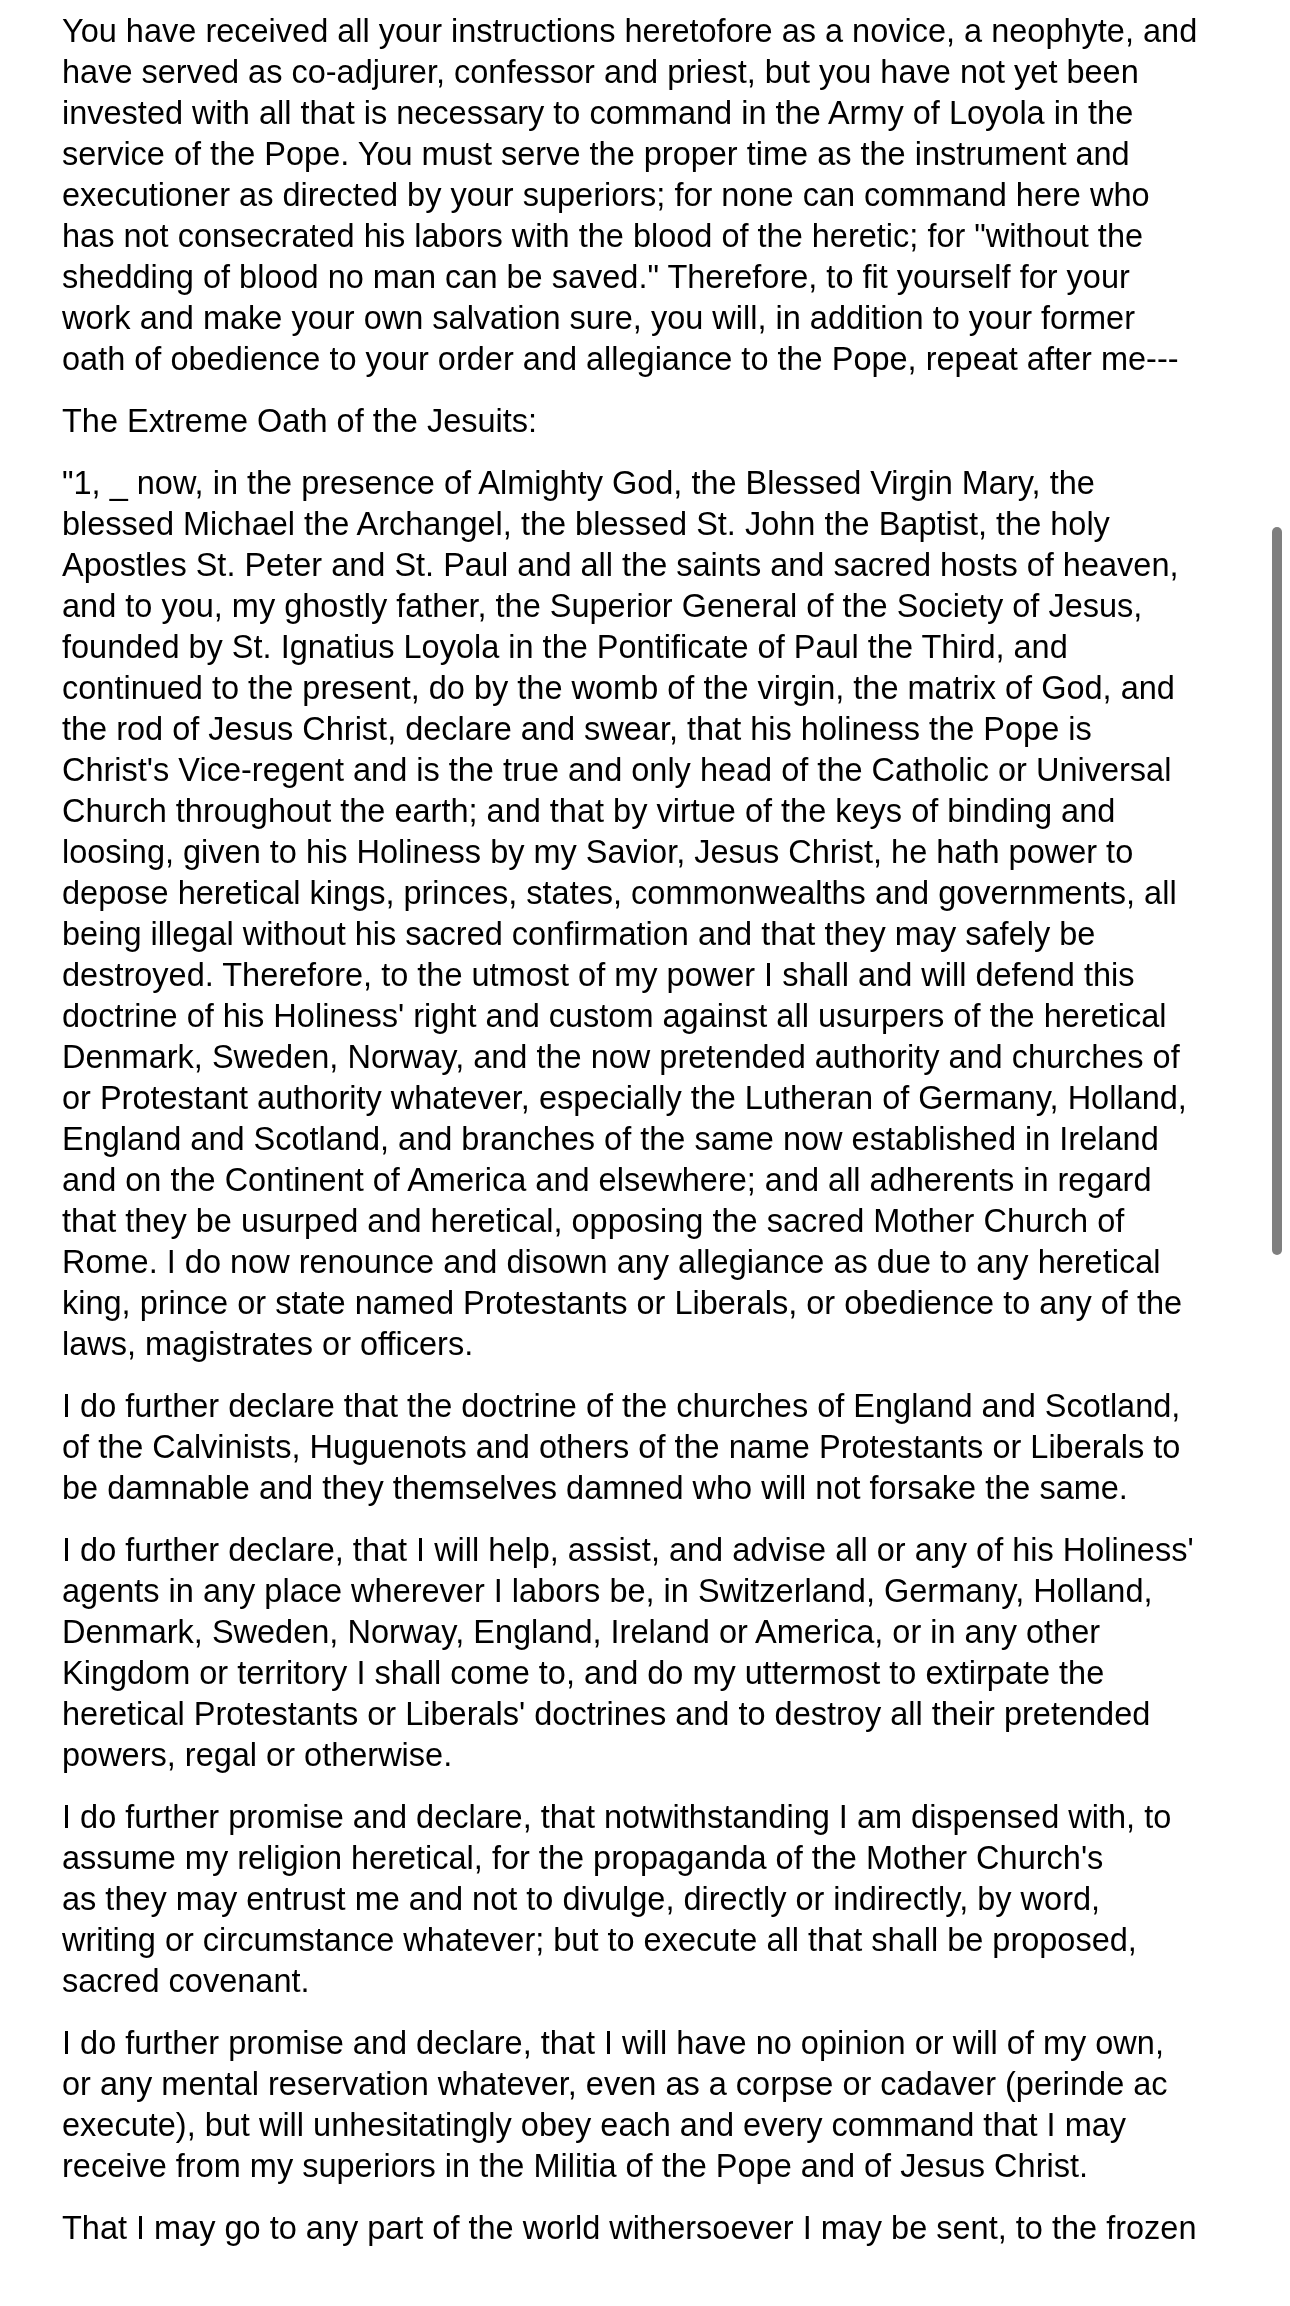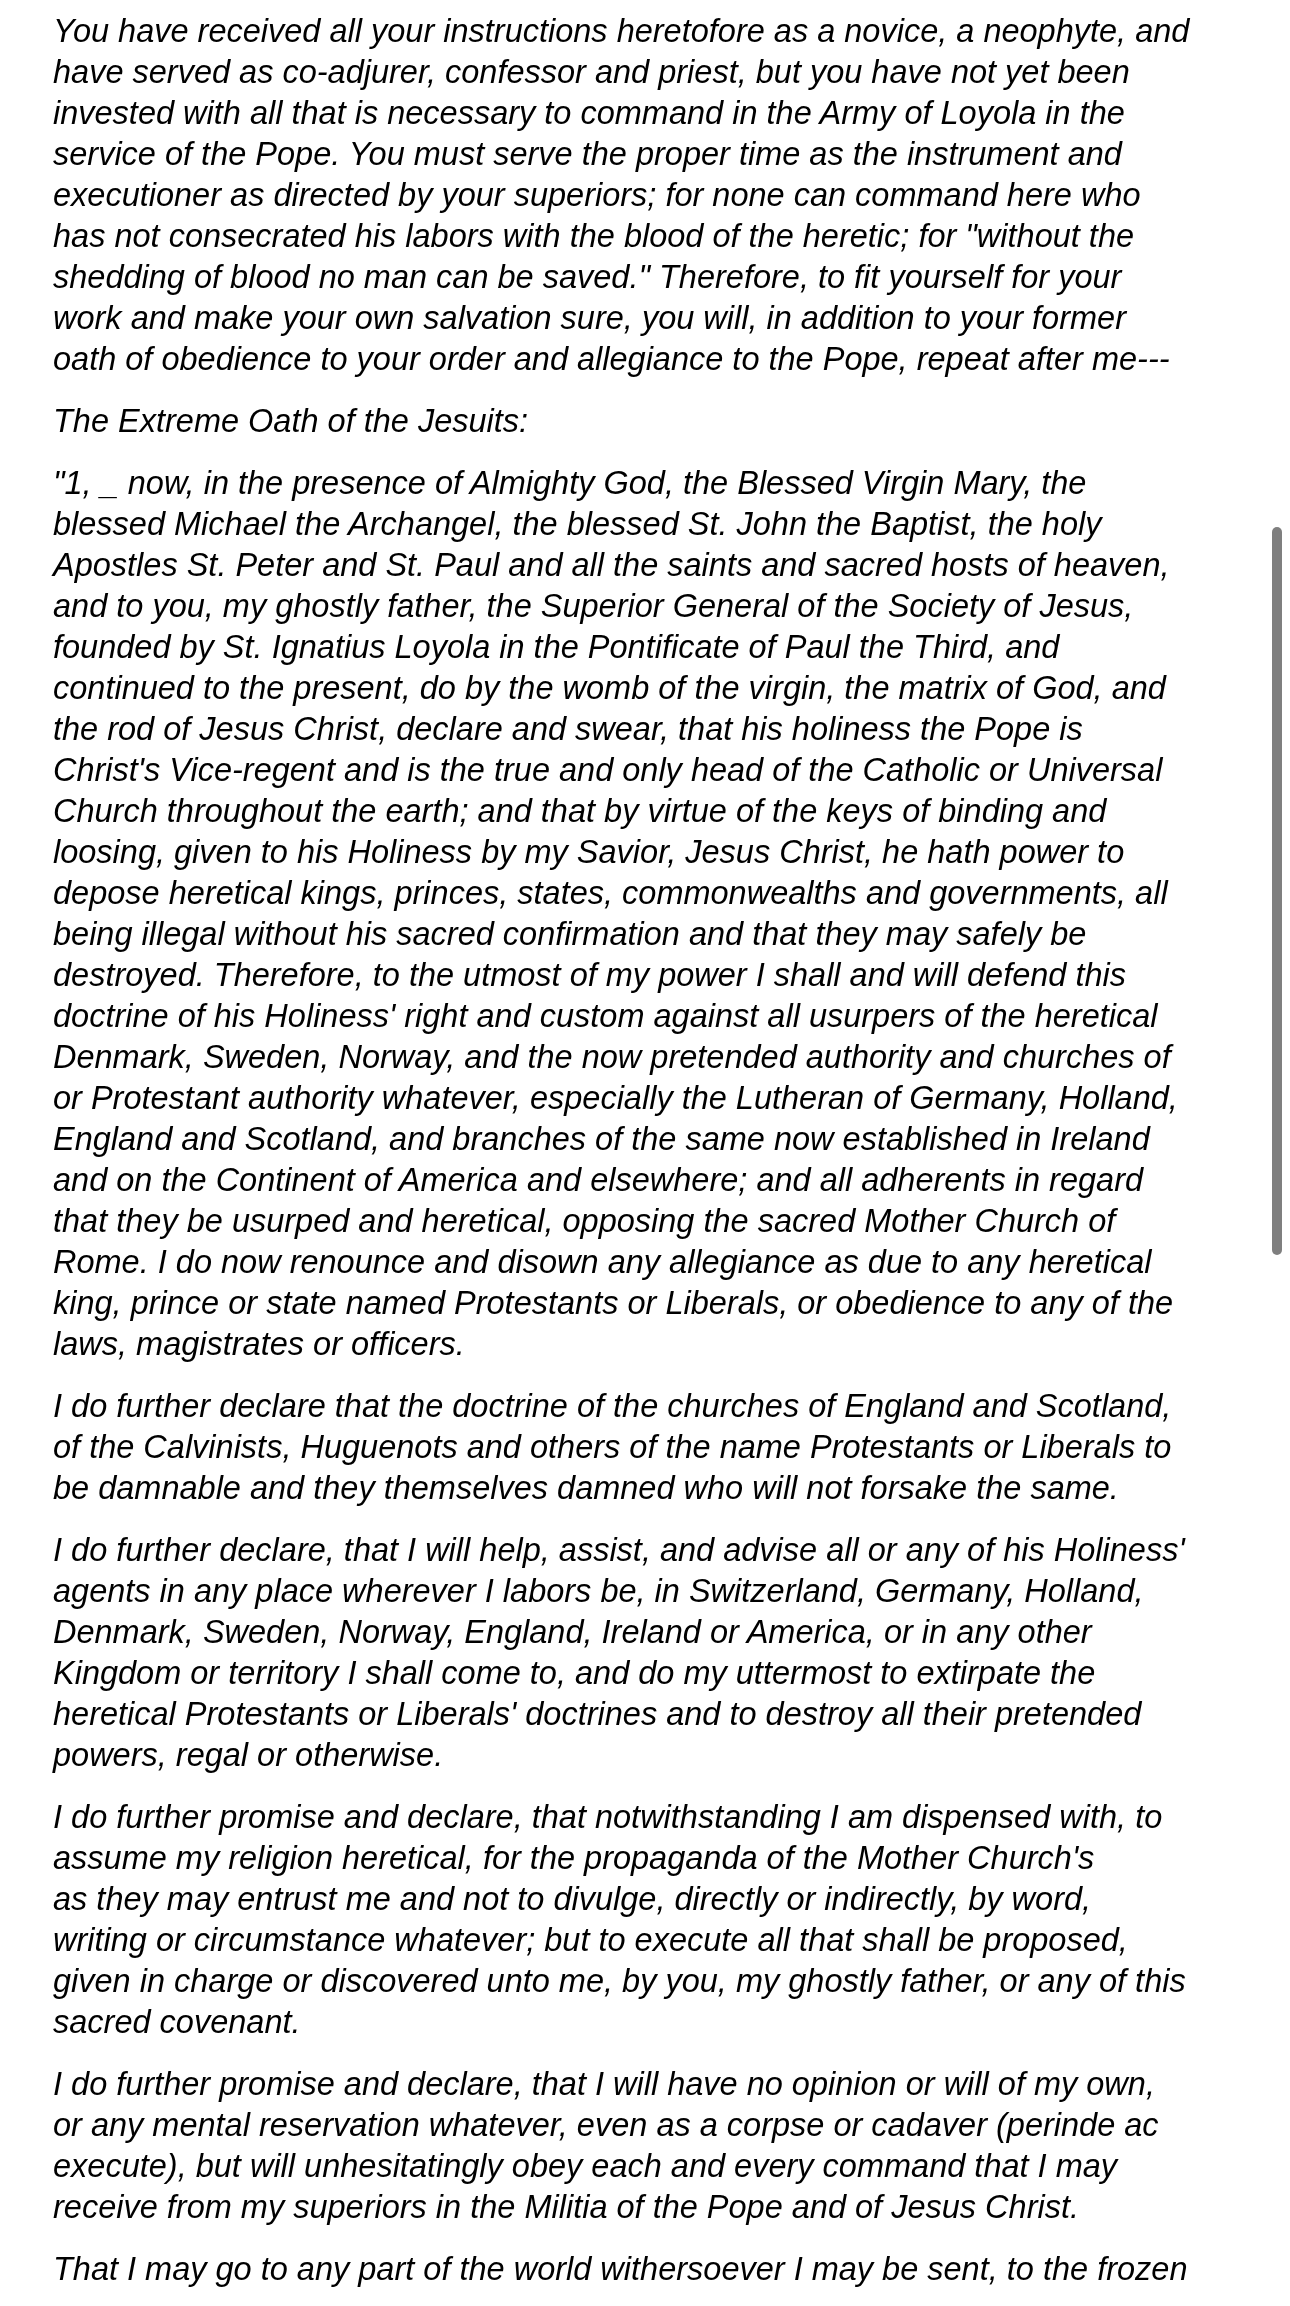--- a/index.html
+++ b/index.html
@@ -25,22 +25,21 @@
       position: absolute;
       left: 46px;
       top: 11px;
       width: 1220px;
       font-family: "Liberation Sans", sans-serif;
       font-size: 32.5px;
       line-height: 41px;
       color: #000000;
     }
     .para {
-      margin: 0 0 21px 7px;
-      font-style: italic;
+      margin: 0 0 21px 16px;
     }
     .line {
       display: block;
       white-space: nowrap;
     }
     .scrollbar-track {
       position: absolute;
       right: 0;
       top: 0;
       width: 24px;
@@ -117,21 +116,20 @@
       <span class="line">Kingdom or territory I shall come to, and do my uttermost to extirpate the</span>
       <span class="line">heretical Protestants or Liberals' doctrines and to destroy all their pretended</span>
       <span class="line">powers, regal or otherwise.</span>
     </p>
 
     <p class="para">
       <span class="line">I do further promise and declare, that notwithstanding I am dispensed with, to</span>
       <span class="line">assume my religion heretical, for the propaganda of the Mother Church's</span>
       <span class="line">as they may entrust me and not to divulge, directly or indirectly, by word,</span>
       <span class="line">writing or circumstance whatever; but to execute all that shall be proposed,</span>
-      <span class="line">given in charge or discovered unto me, by you, my ghostly father, or any of this</span>
       <span class="line">sacred covenant.</span>
     </p>
 
     <p class="para">
       <span class="line">I do further promise and declare, that I will have no opinion or will of my own,</span>
       <span class="line">or any mental reservation whatever, even as a corpse or cadaver (perinde ac</span>
       <span class="line">execute), but will unhesitatingly obey each and every command that I may</span>
       <span class="line">receive from my superiors in the Militia of the Pope and of Jesus Christ.</span>
     </p>
 

